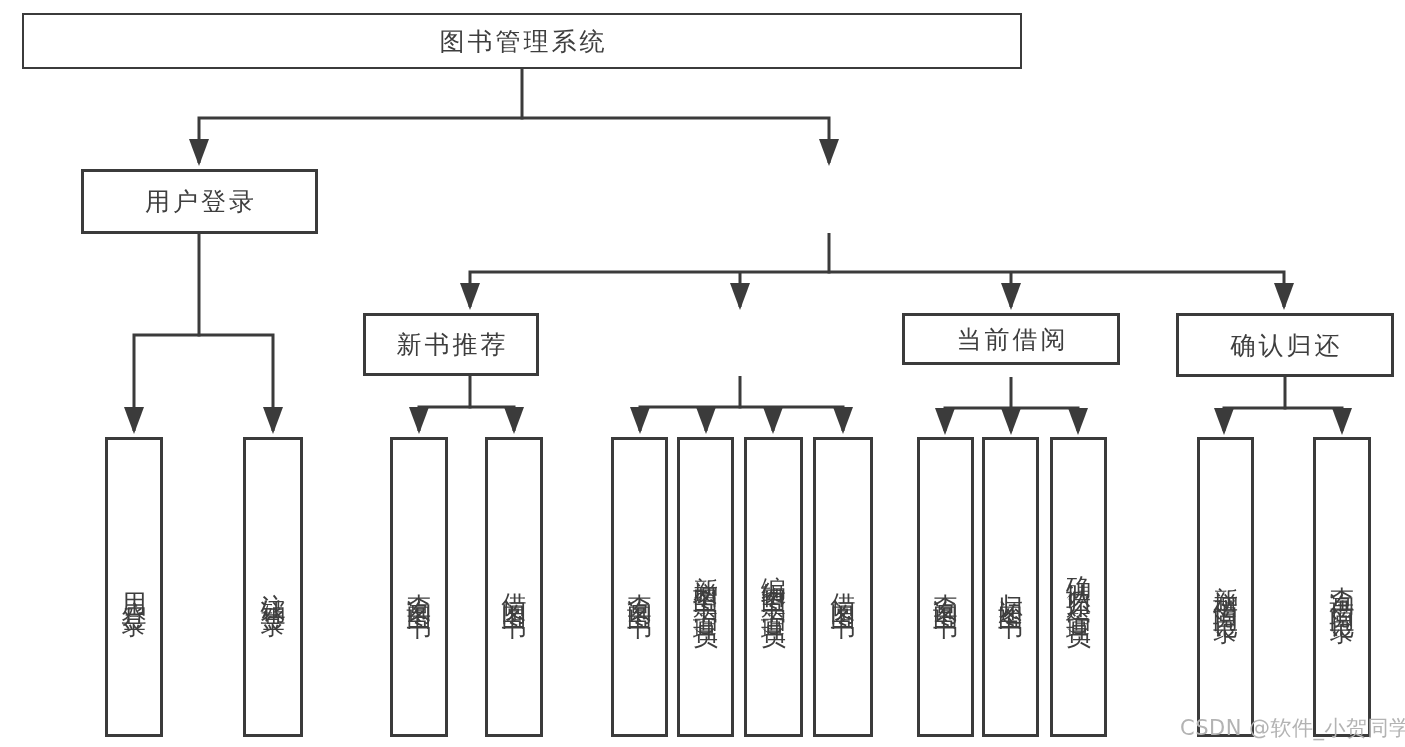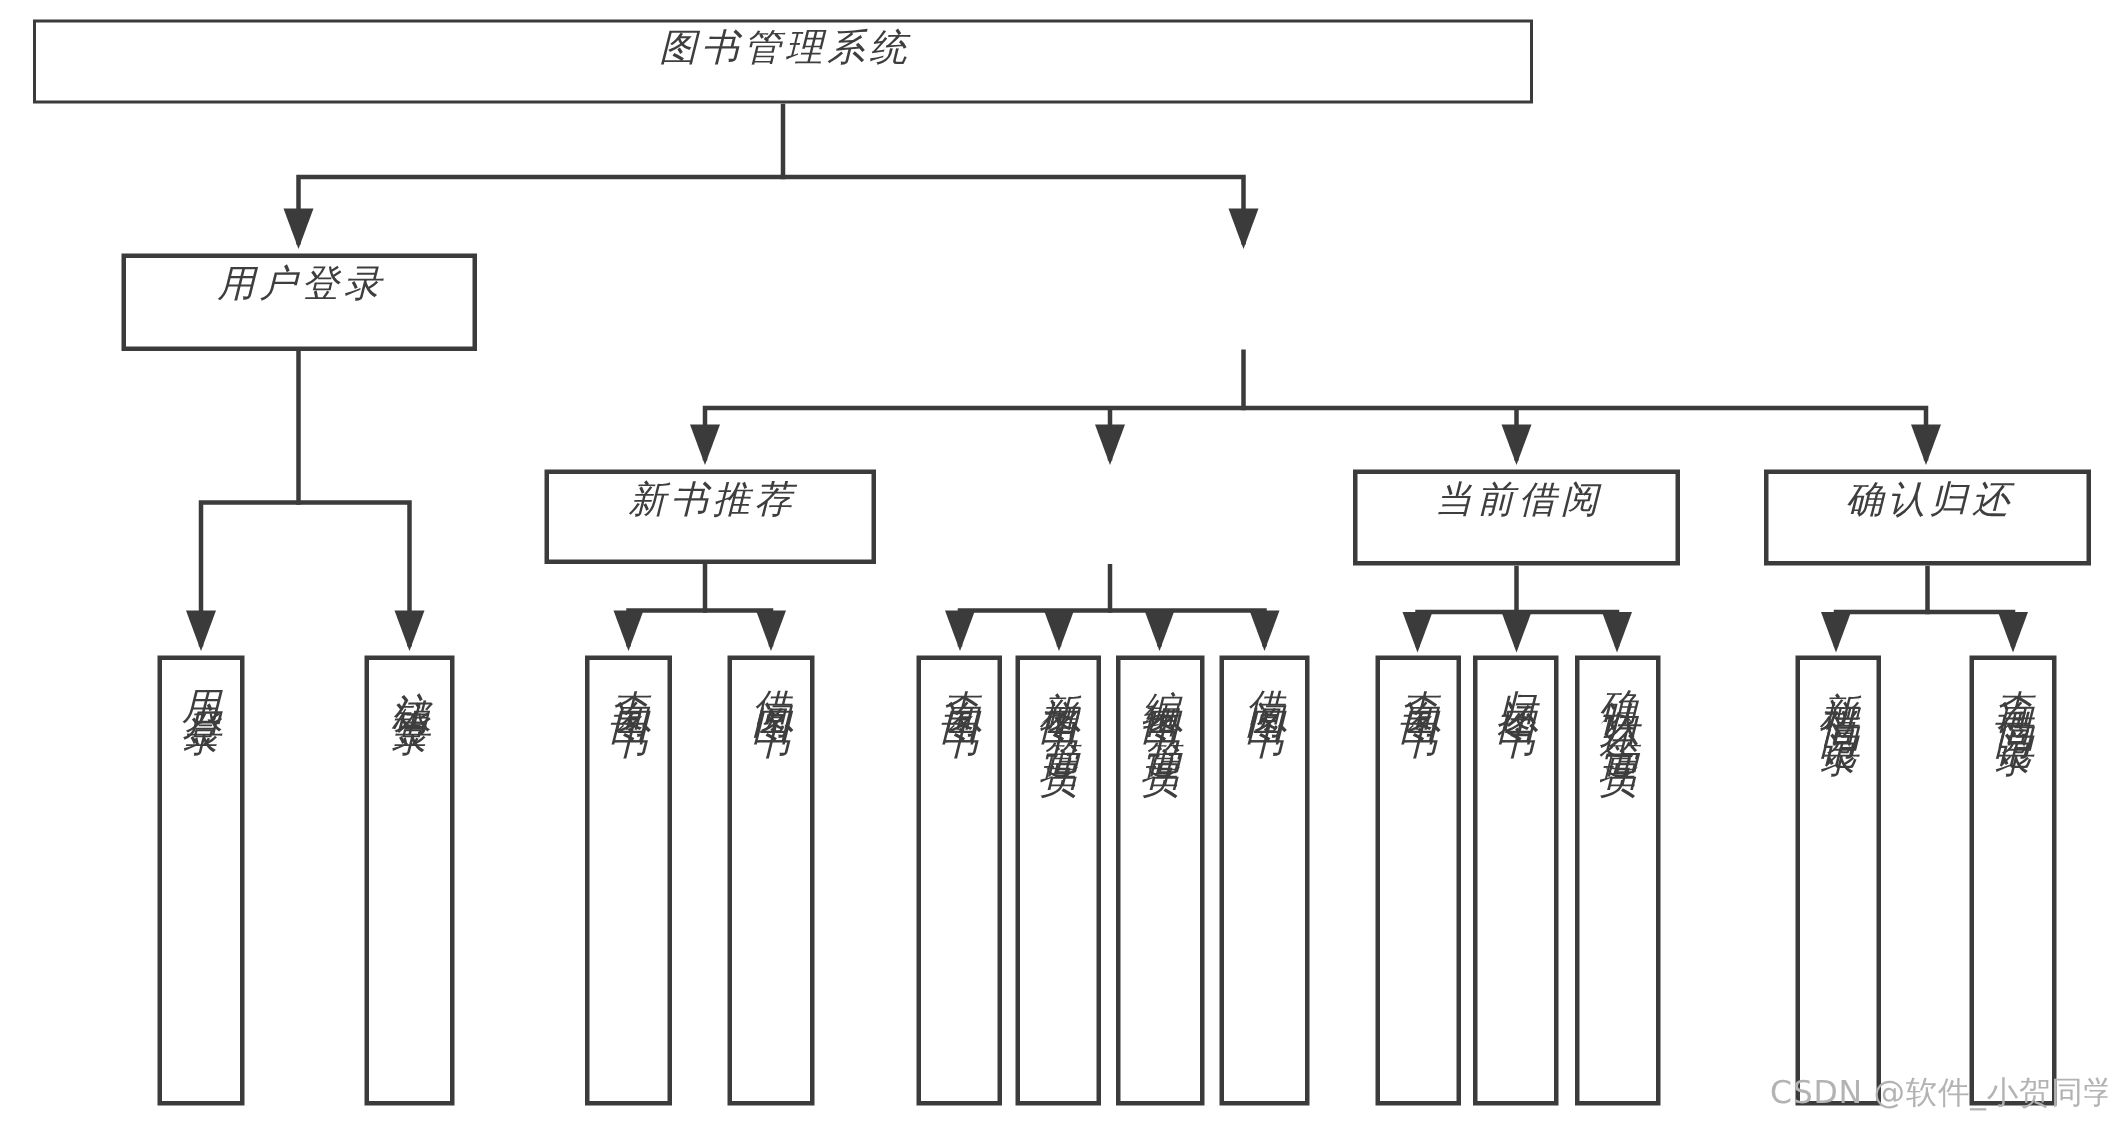--- a/index.html
+++ b/index.html
@@ -25,25 +25,24 @@
     position: absolute; left: 0; top: 0;
     z-index: 0;
     color: var(--line);
   }
   .box {
     position: absolute;
     box-sizing: border-box;
     background: var(--box-background);
     border: 3px solid var(--line);
     display: flex;
-    align-items: flex-start;
+    align-items: center;
     justify-content: center;
     color: var(--text);
     z-index: 1;
-    font-style: italic;
   }
   .root-box { border-width: 2px; }
   .h-label {
     font-size: 25px;
     letter-spacing: 3px;
     white-space: nowrap;
     text-indent: 3px; 
   }
   .v-label {
     writing-mode: vertical-rl;
@@ -125,24 +124,24 @@
   </svg>
 
   <div class="box root-box" style="left:22px; top:13px; width:1000px; height:56px;">
     <span class="h-label">图书管理系统</span>
   </div>
 
   <div class="box" style="left:81px; top:169px; width:237px; height:65px;">
     <span class="h-label">用户登录</span>
   </div>
 
-  <div class="box" style="left:363px; top:313px; width:221px; height:63px;">
+  <div class="box" style="left:363px; top:313px; width:176px; height:63px;">
     <span class="h-label">新书推荐</span>
   </div>
-  <div class="box" style="left:902px; top:313px; width:218px; height:64px;">
+  <div class="box" style="left:902px; top:313px; width:218px; height:52px;">
     <span class="h-label">当前借阅</span>
   </div>
   <div class="box" style="left:1176px; top:313px; width:218px; height:64px;">
     <span class="h-label">确认归还</span>
   </div>
 
   <div class="box leaf" style="left:105px; top:437px; width:58px; height:300px;">
     <span class="v-label">用户登录</span>
   </div>
   <div class="box leaf" style="left:243px; top:437px; width:60px; height:300px;">

